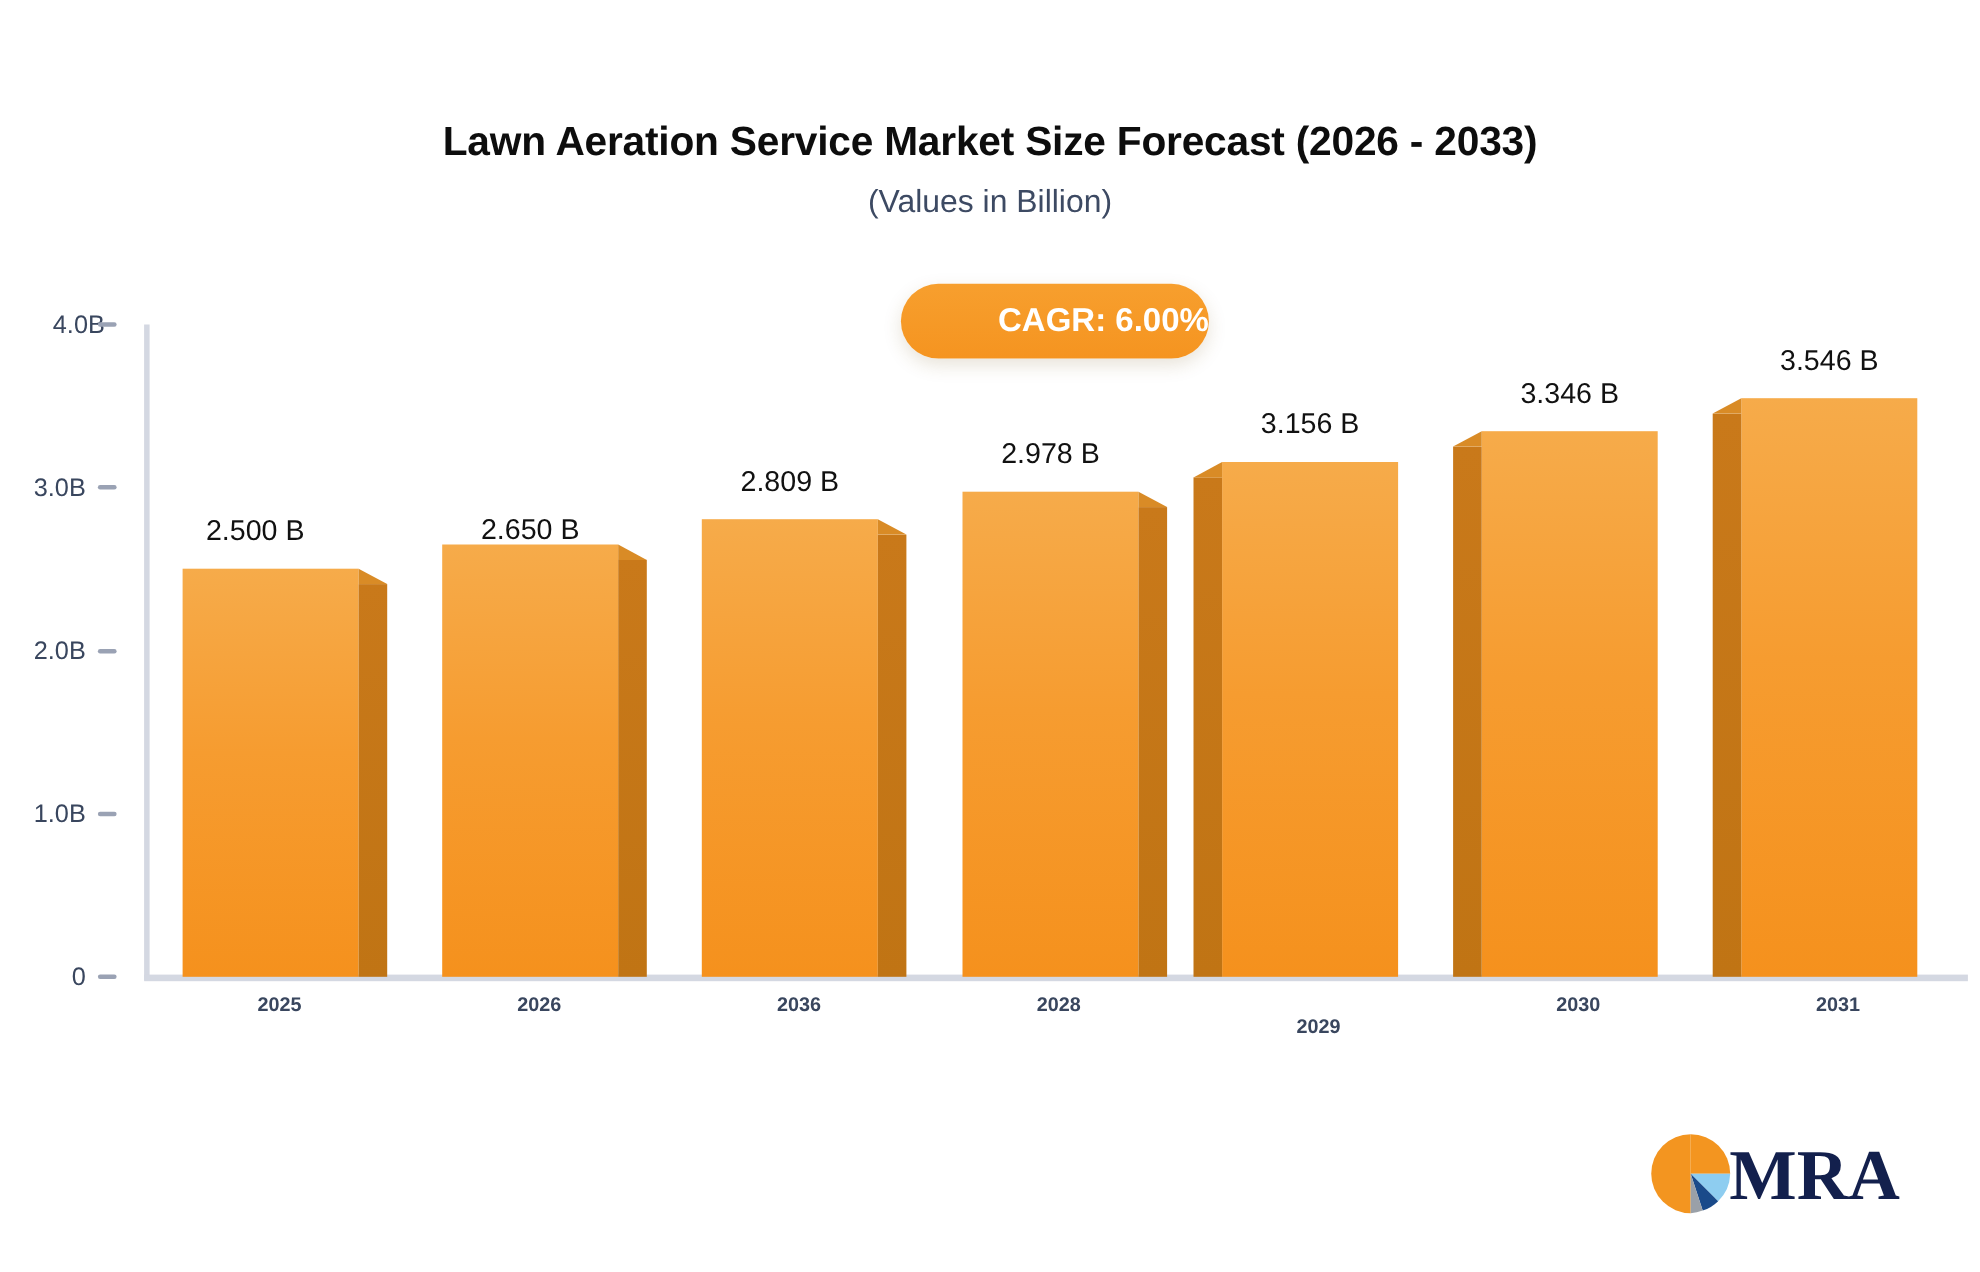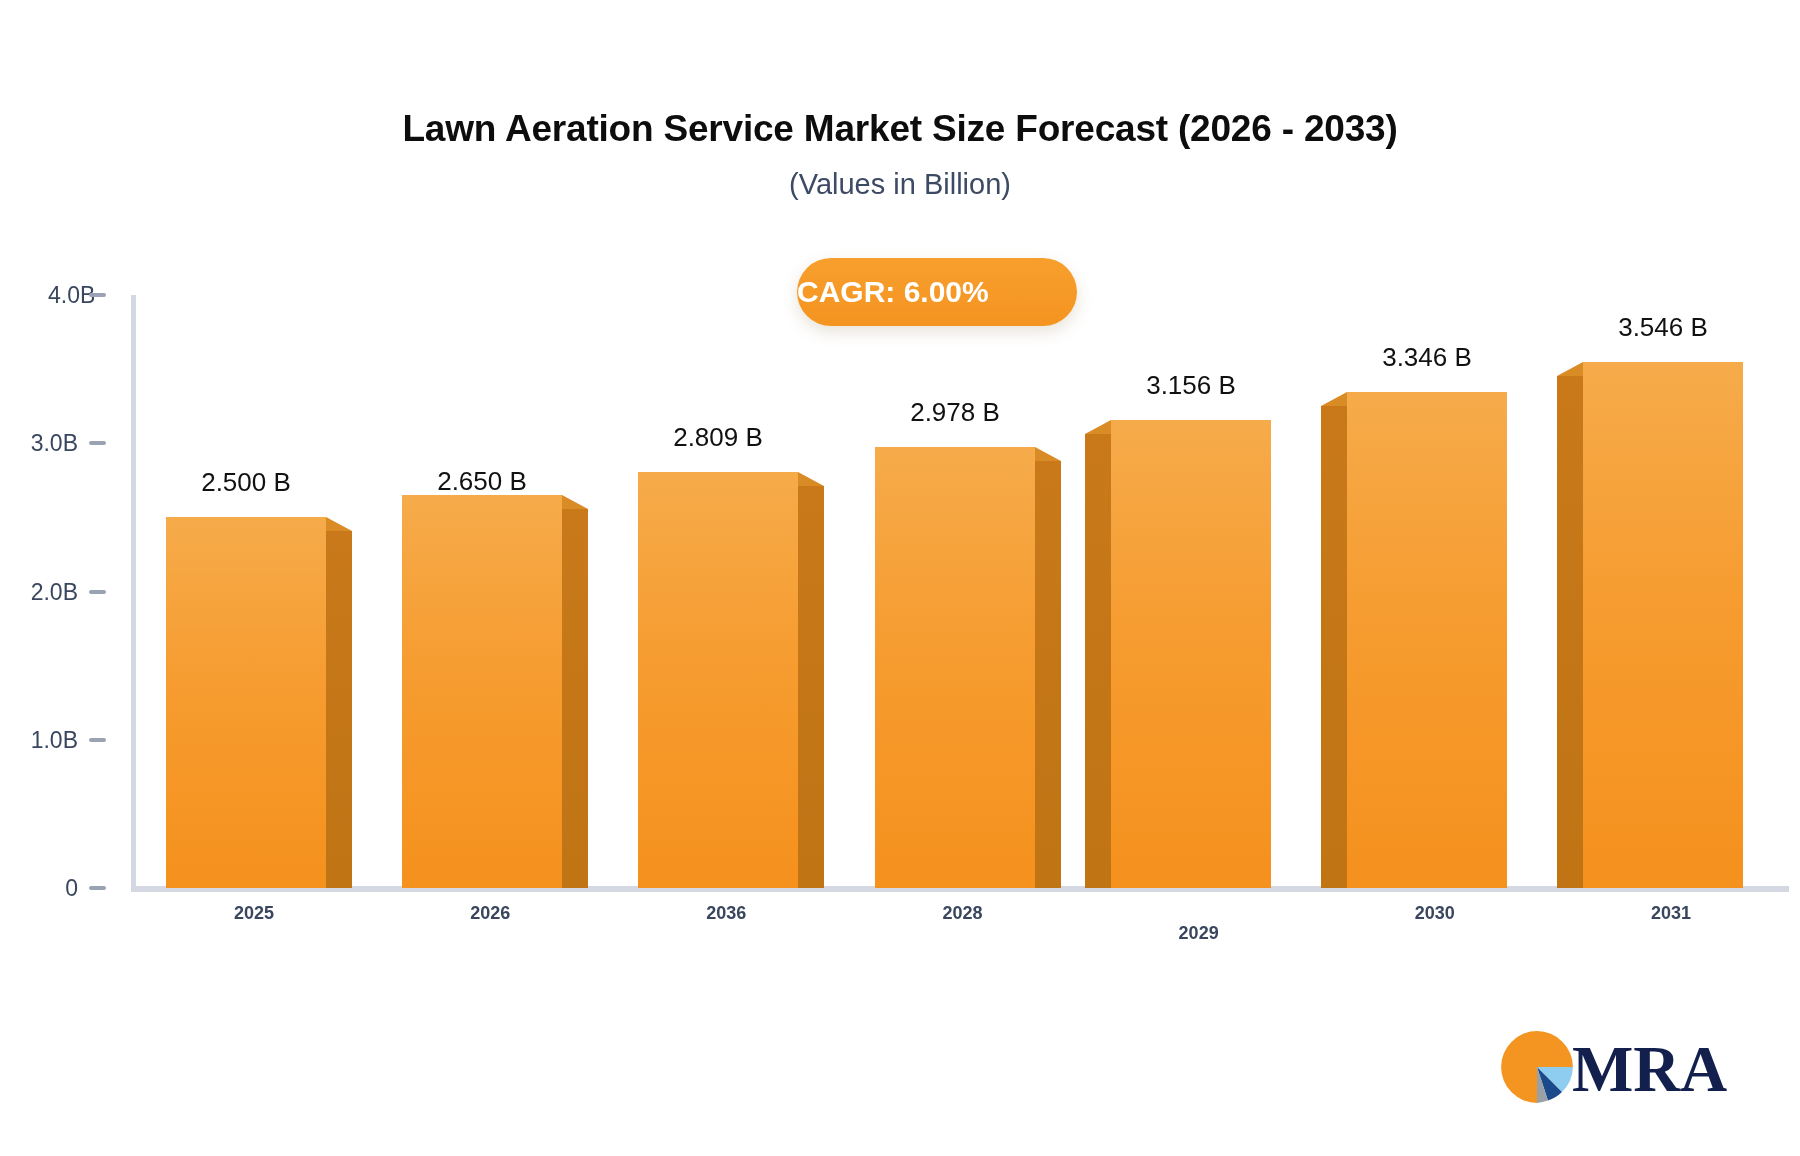--- a/index.html
+++ b/index.html
@@ -39,29 +39,29 @@
     font-size: 29px;
     font-weight: normal;
     color: #3d4a63;
     white-space: nowrap;
   }
 
   
   #cagr-badge {
     position: absolute;
     top: 258px;
-    left: 797px;
+    left: 819px;
     width: 280px;
     height: 68px;
     border-radius: 34px;
     background: linear-gradient(180deg, #f79f2e 0%, #f59420 100%);
     box-shadow: 0 6px 16px rgba(120,90,30,0.17);
     display: flex;
     align-items: center;
-    justify-content: flex-start;
+    justify-content: flex-end;
   }
   #cagr-text {
     color: #ffffff;
     font-size: 30px;
     font-weight: bold;
     white-space: nowrap;
   }
 
   
   
@@ -236,21 +236,21 @@
       </div>
     <div id="x-ticks">
         <div class="x-tick-label" style="width: 236.143px; left: 136px;">2025</div>
         <div class="x-tick-label" style="width: 236.143px; left: 372.143px;">2026</div>
         <div class="x-tick-label" style="width: 236.143px; left: 608.286px;">2036</div>
         <div class="x-tick-label" style="width: 236.143px; left: 844.429px;">2028</div>
         <div class="x-tick-label" style="width: 236.143px; left: 1080.57px; margin-top: 20px;">2029</div>
         <div class="x-tick-label" style="width: 236.143px; left: 1316.71px;">2030</div>
         <div class="x-tick-label" style="width: 236.143px; left: 1552.86px;">2031</div>
       </div>
-  <div class="bar-value" style="width: 240px; left: 126px; top: 467.375px;">2.500 B</div>
+  <div class="bar-value" style="width: 240px; left: 112px; top: 467.375px;">2.500 B</div>
       <div class="bar-value" style="width: 240px; left: 362px; top: 466px;">2.650 B</div>
       <div class="bar-value" style="width: 240px; left: 598px; top: 421.566px;">2.809 B</div>
       <div class="bar-value" style="width: 240px; left: 835px; top: 396.511px;">2.978 B</div>
       <div class="bar-value" style="width: 240px; left: 1071px; top: 370.123px;">3.156 B</div>
       <div class="bar-value" style="width: 240px; left: 1307px; top: 341.955px;">3.346 B</div>
       <div class="bar-value" style="width: 240px; left: 1543px; top: 312.305px;">3.546 B</div>
     </div>
 
   <div id="logo">
     <span id="logo-pie">

